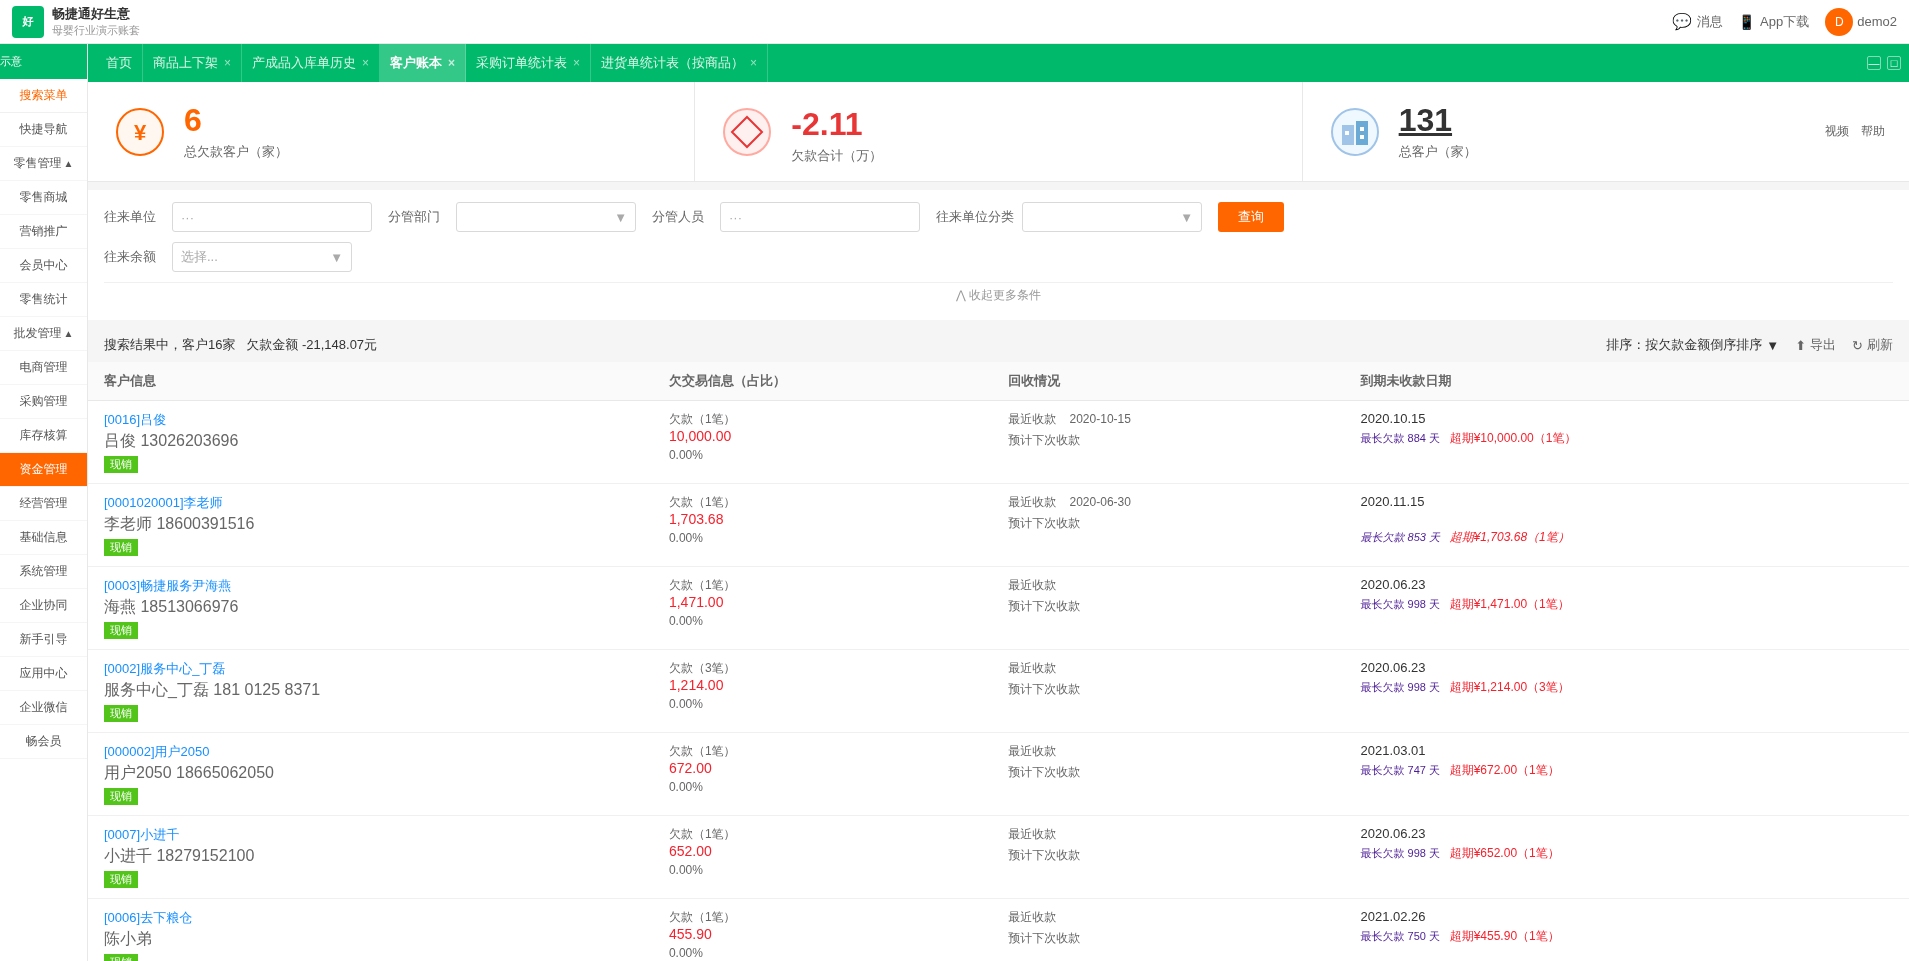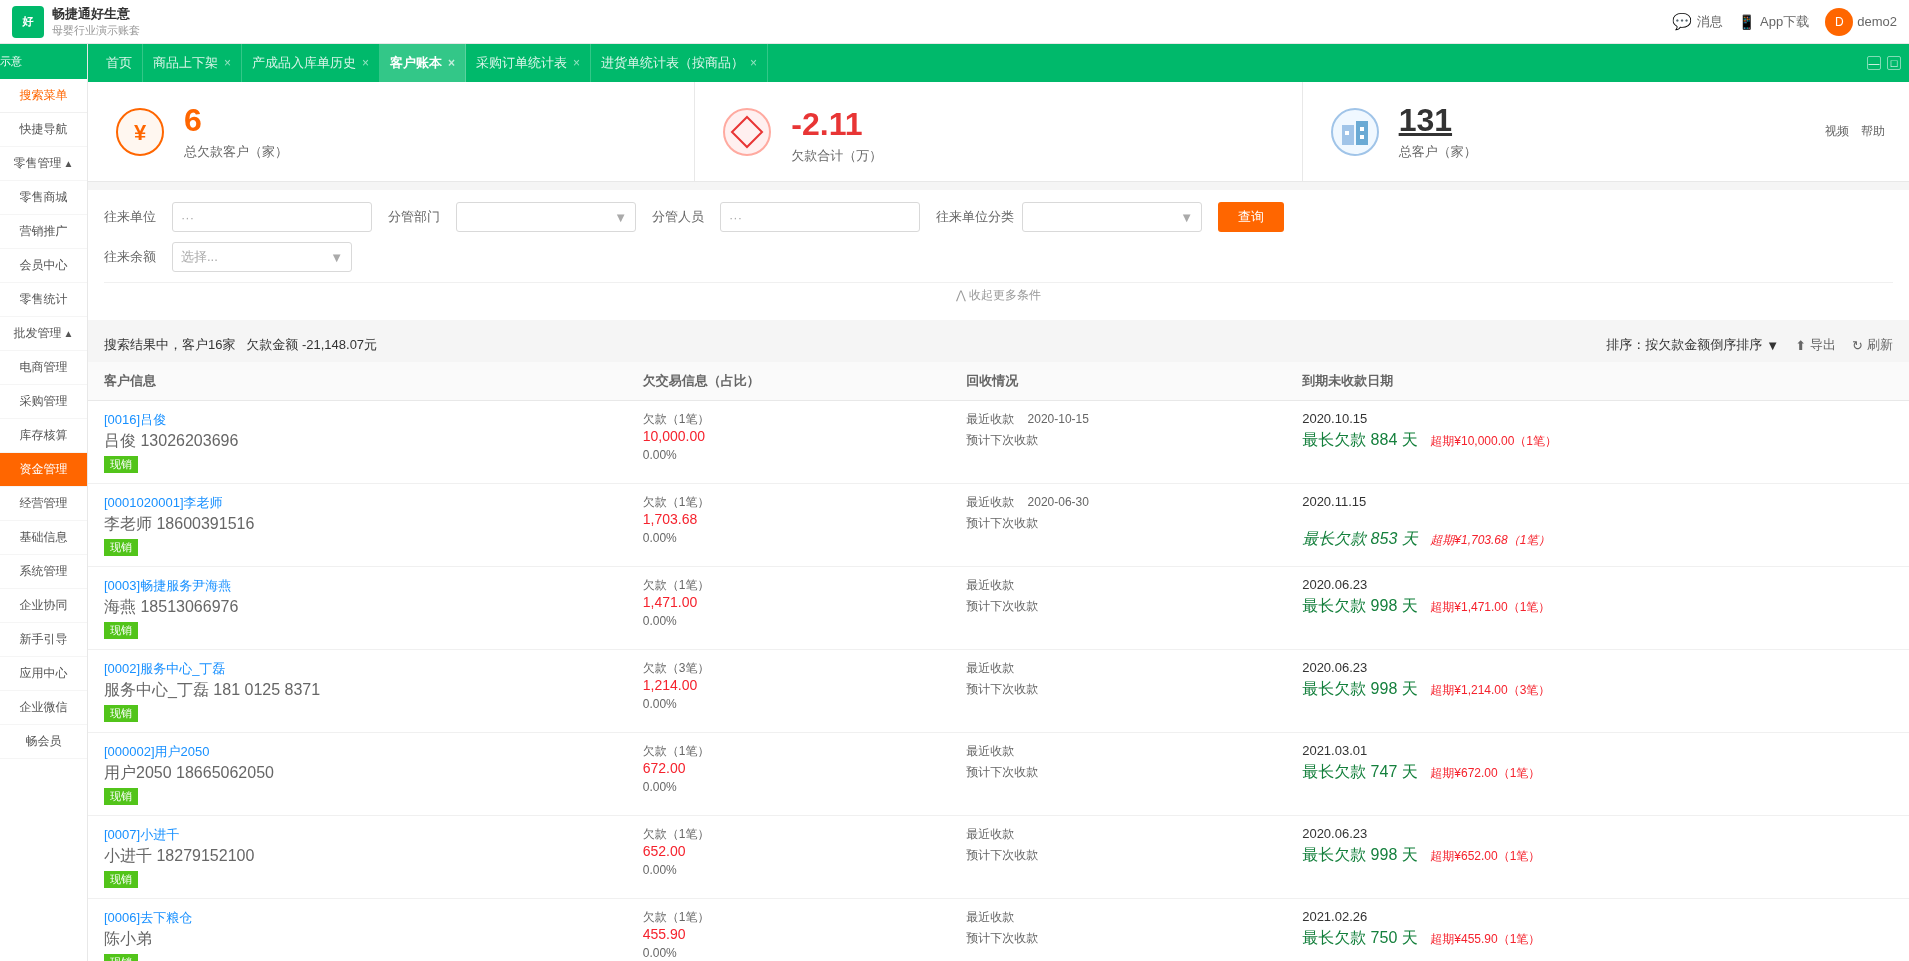--- a/index.html
+++ b/index.html
@@ -47,21 +47,21 @@
     
     .data-table { width: 100%; background: #fff; border-collapse: collapse; }
     .data-table th { background: #fafafa; padding: 10px 16px; text-align: left; font-weight: 600; color: #666; font-size: 13px; border-bottom: 1px solid #e8e8e8; }
     .data-table td { padding: 10px 16px; border-bottom: 1px solid #f0f0f0; vertical-align: top; font-size: 13px; }
     .customer-name { color: #1890ff; font-size: 13px; cursor: pointer; }
     .customer-sub { color: #666; font-size: 16px; margin-top: 2px; }
     .badge { display: inline-block; background: #52c41a; color: #fff; padding: 1px 6px; border-radius: 0; font-size: 11px; margin-top: 4px; }
     .amount-red { color: #f5222d; font-size: 14px; font-weight: 500; }
     .amount-pct { color: #666; font-size: 12px; margin-top: 4px; }
     .overdue-link { color: #f5222d; font-size: 12px; cursor: pointer; }
-    .overdue-days { color: #15803d; font-size: 16px; text-align: right; }
+    .overdue-days { color: #4c1d95; font-size: 11px; text-align: right; }
     .return-info { font-size: 12px; color: #666; }
 
     
     .content::-webkit-scrollbar { width: 6px; }
     .content::-webkit-scrollbar-thumb { background: #ccc; border-radius: 3px; }
 
     
     .win-controls { display: flex; gap: 6px; align-items: center; }
     .win-btn { width: 14px; height: 14px; border-radius: 2px; border: 1px solid rgba(255,255,255,0.5); color: #fff; font-size: 11px; display: flex; align-items: center; justify-content: center; cursor: pointer; }
 

